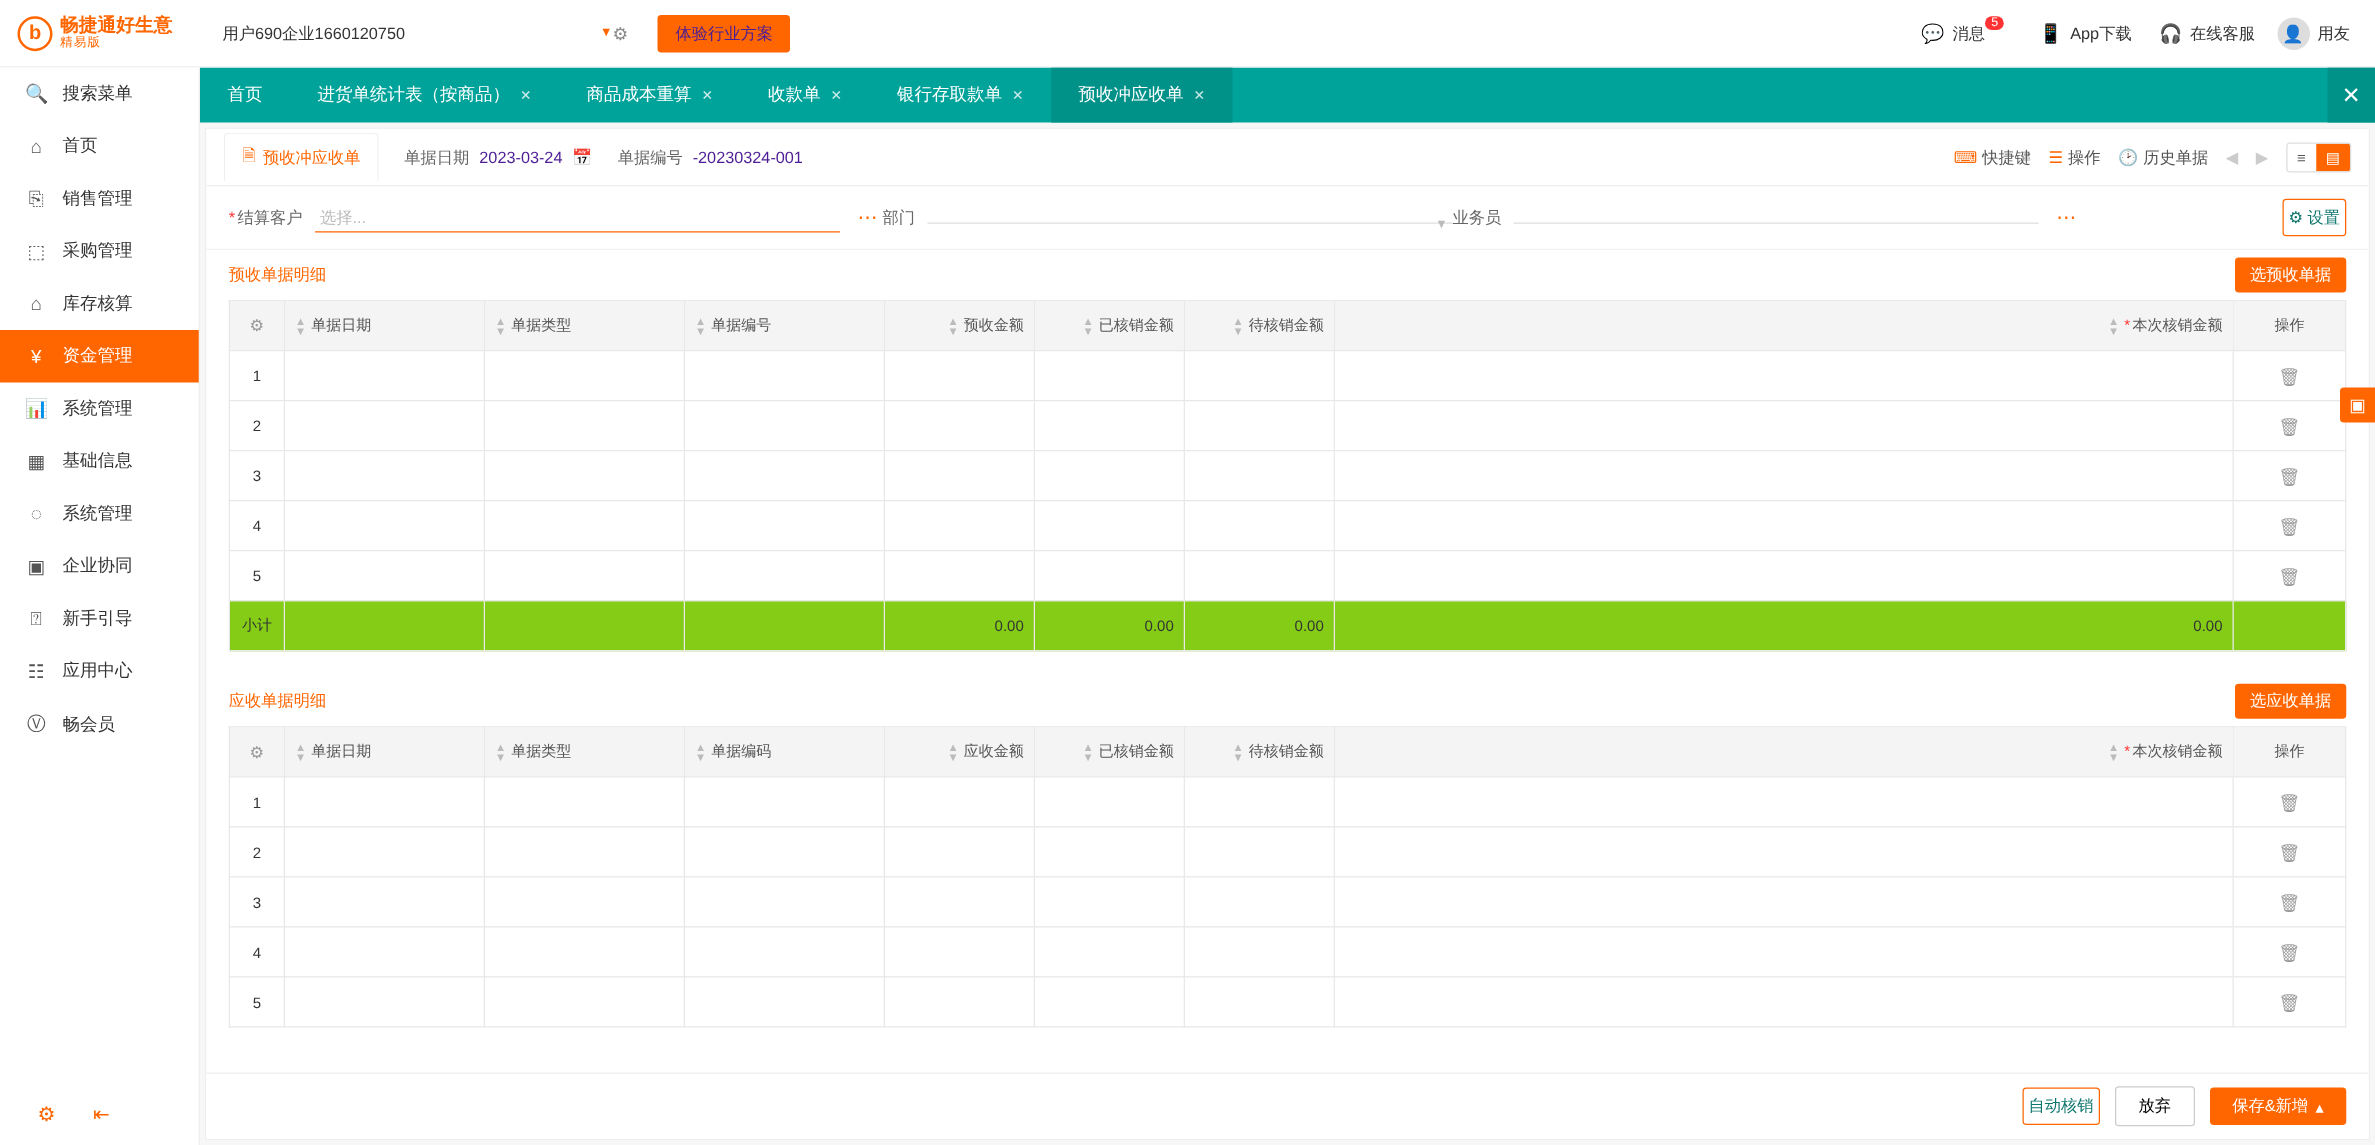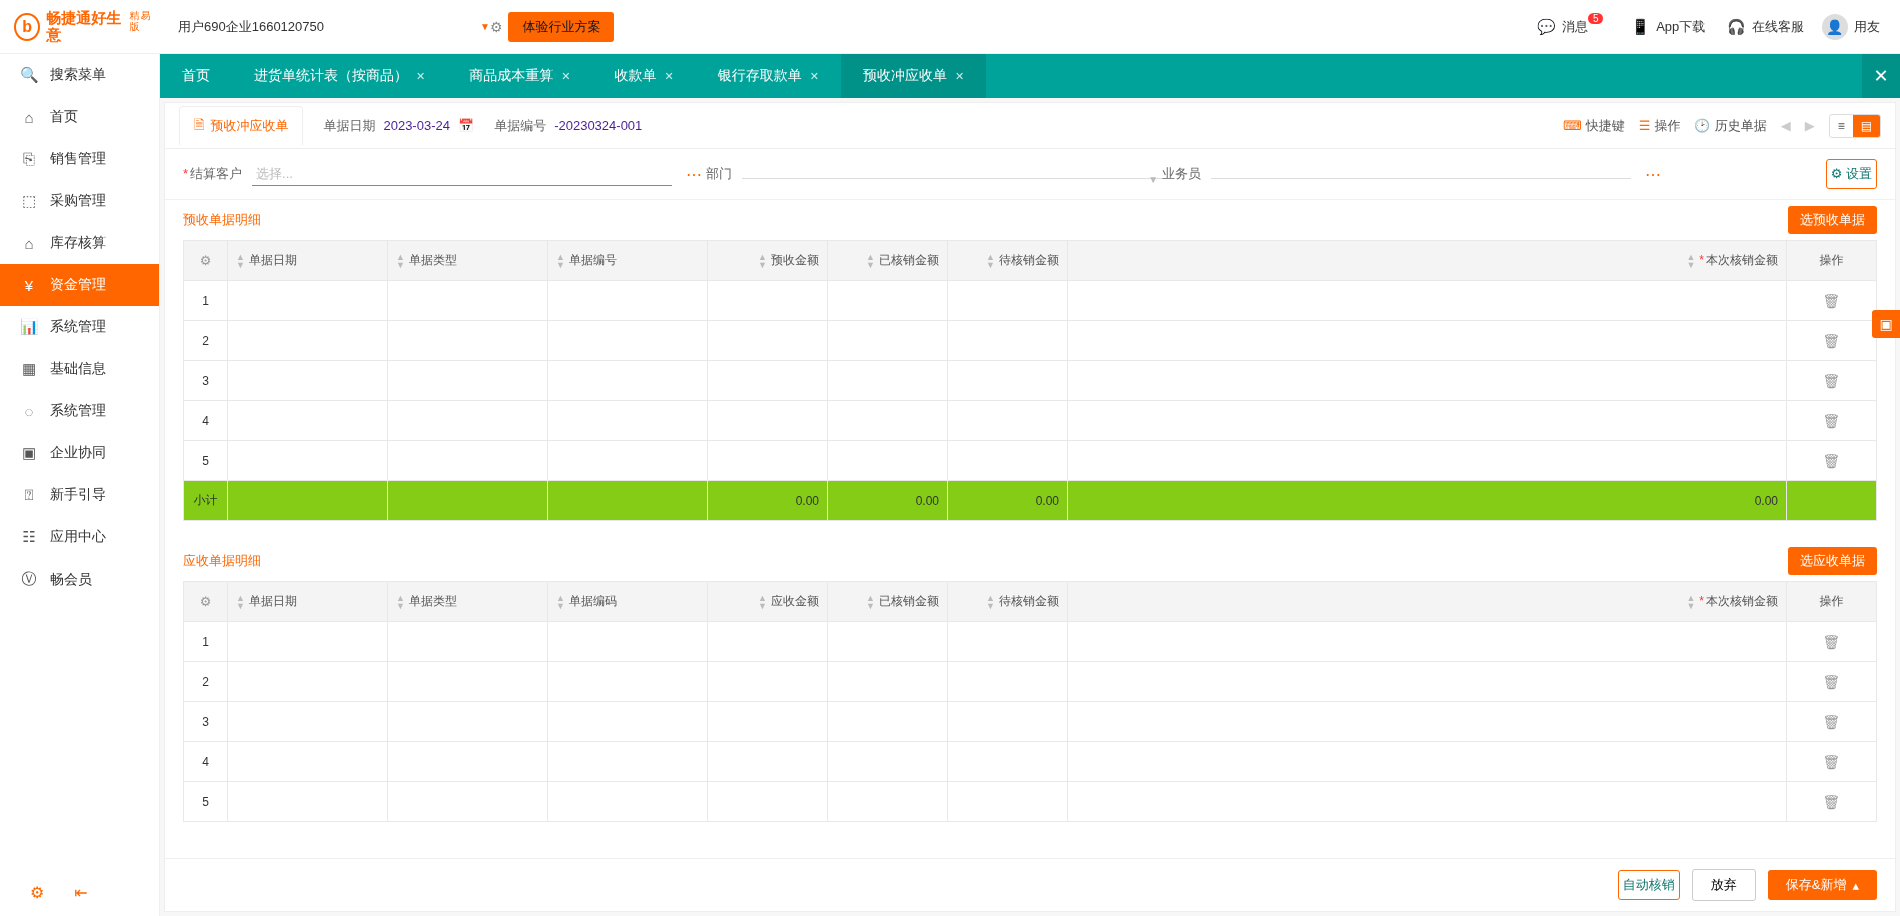--- a/index.html
+++ b/index.html
@@ -5,25 +5,25 @@
   * { box-sizing: border-box; margin: 0; padding: 0; }
   body { font-family: "Microsoft YaHei", Arial, sans-serif; font-size: 12px; color: #333; background: #fff; overflow: hidden; }
   .app { display: flex; flex-direction: column; width: 1900px; height: 916px; }
 
   
   .topbar { display: flex; align-items: center; height: 54px; background: #fff; border-bottom: 1px solid #eee; padding: 0 20px 0 0; }
   .logo { display:flex; align-items:center; gap:6px; width:160px; padding-left:14px; }
   .logo-icon { width:28px; height:28px; border:2px solid #f60; border-radius:50%; display:flex; align-items:center; justify-content:center; color:#f60; font-weight:bold; font-size:16px; }
   .logo-text { color:#f60; font-size:15px; font-weight:bold; }
   .logo-sub  { color:#f60; font-size:10px; letter-spacing:1px; }
-  .logo-col  { display:flex; flex-direction:row; line-height:1.1;}
+  .logo-col  { display:flex; flex-direction:column; line-height:1.1;}
   .company-select { display:flex; align-items:center; margin-left:18px; gap:16px; color:#333; font-size:13px; }
   .company-select .chev { color:#f60; font-size:10px; margin-left: 140px;}
   .gear-top { color:#888; font-size:14px; }
-  .btn-primary { background:#f60; color:#0f172a; border:none; border-radius:3px; padding:6px 14px; font-size:13px; cursor:pointer; margin-left:6px; }
+  .btn-primary { background:#f60; color:#4c1d95; border:none; border-radius:3px; padding:6px 14px; font-size:13px; cursor:pointer; margin-left:24px; }
   .top-spacer { flex:1; }
   .top-link { display:flex; align-items:center; gap:6px; margin-left:22px; font-size:13px; color:#333; cursor:pointer; }
   .top-link .icn{ font-size:15px; color:#555;}
   .badge { background:#f33; color:#fff; font-size:10px; border-radius:8px; padding:0 5px; position:relative; top:-8px; left:-6px;}
   .avatar { width:26px; height:26px; border-radius:50%; background:#ddd; display:flex; align-items:center; justify-content:center; color:#aaa; font-size:14px; margin-left:18px;}
 
   
   .body { flex:1; display:flex; overflow:hidden; }
   .sidebar { width:160px; background:#fff; border-right:1px solid #eee; display:flex; flex-direction:column; }
   .side-item { display:flex; align-items:center; gap:12px; padding:12px 20px; font-size:14px; color:#333; cursor:pointer; }

